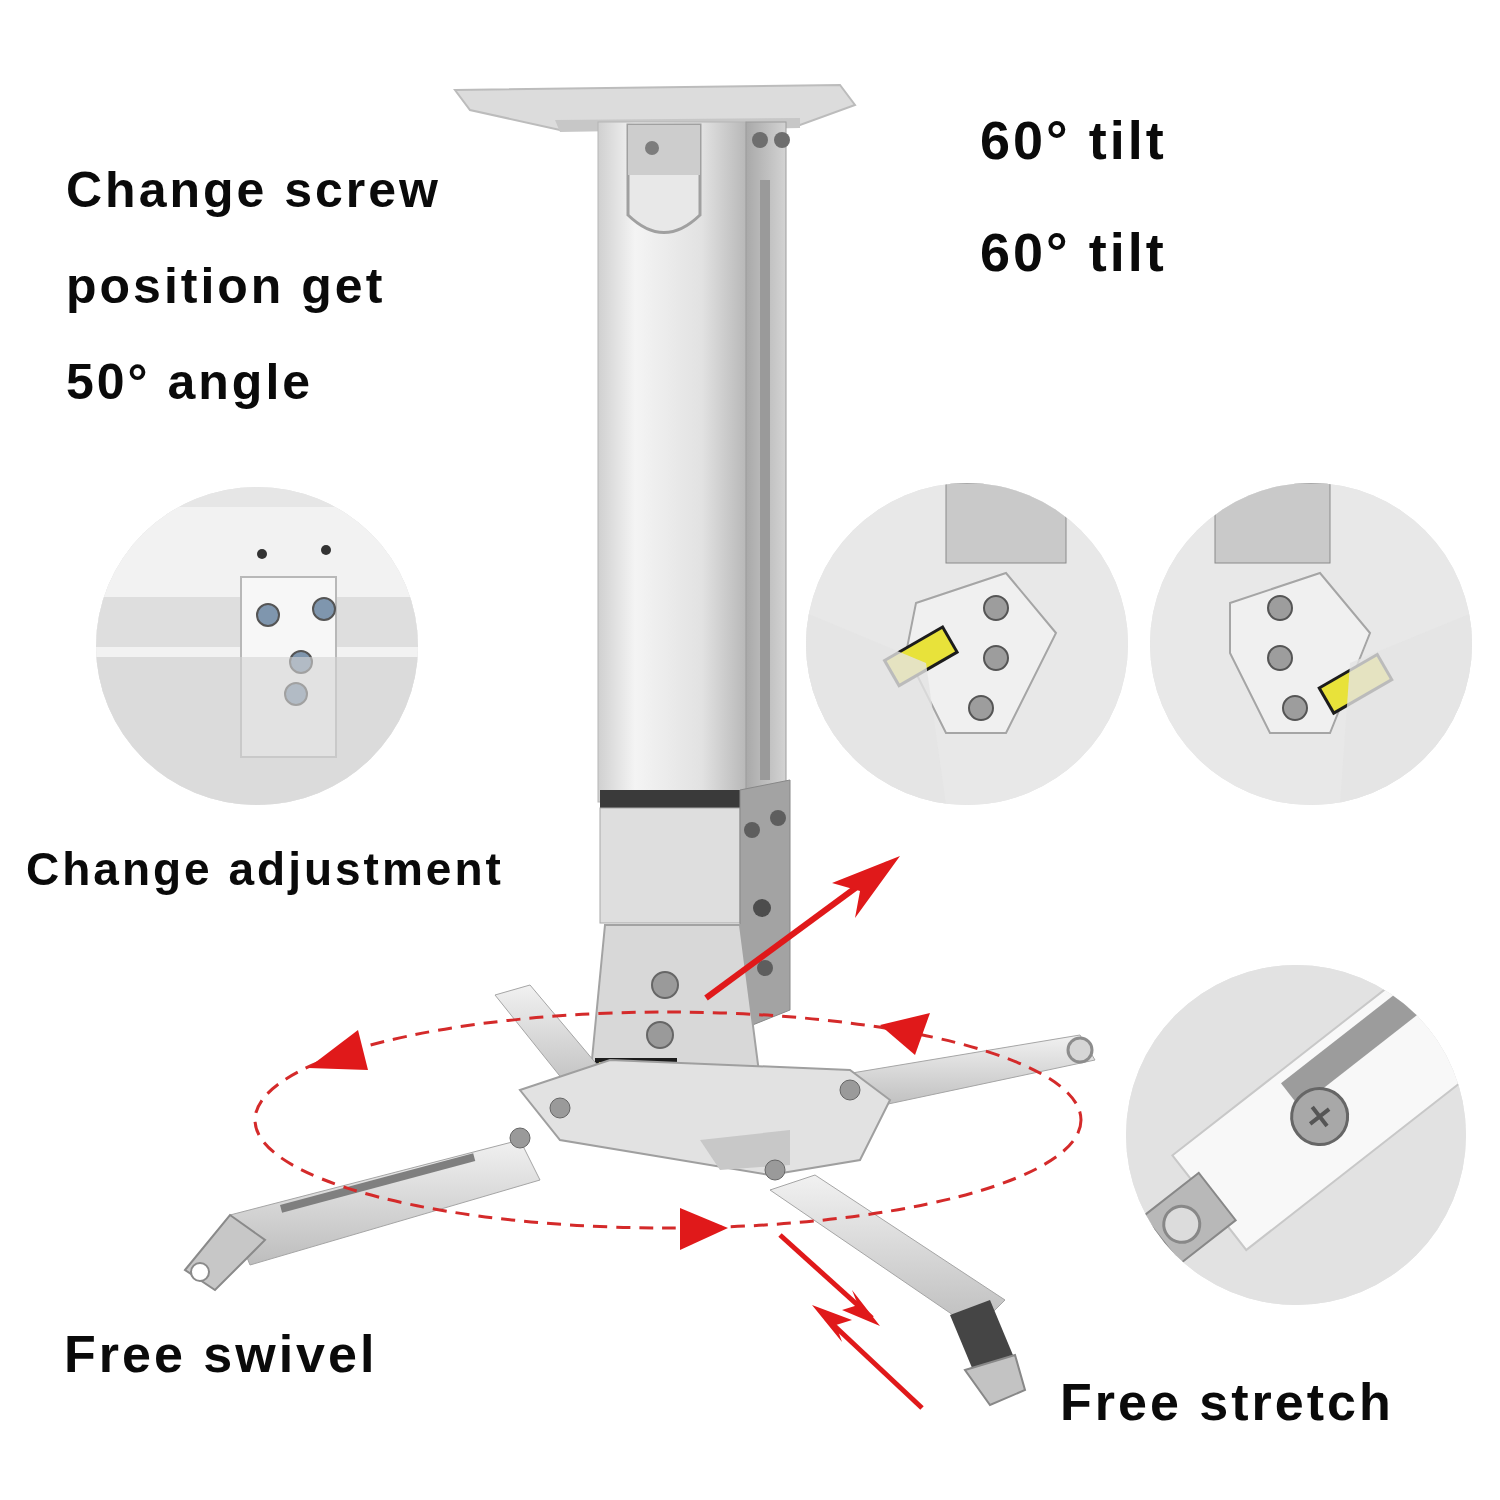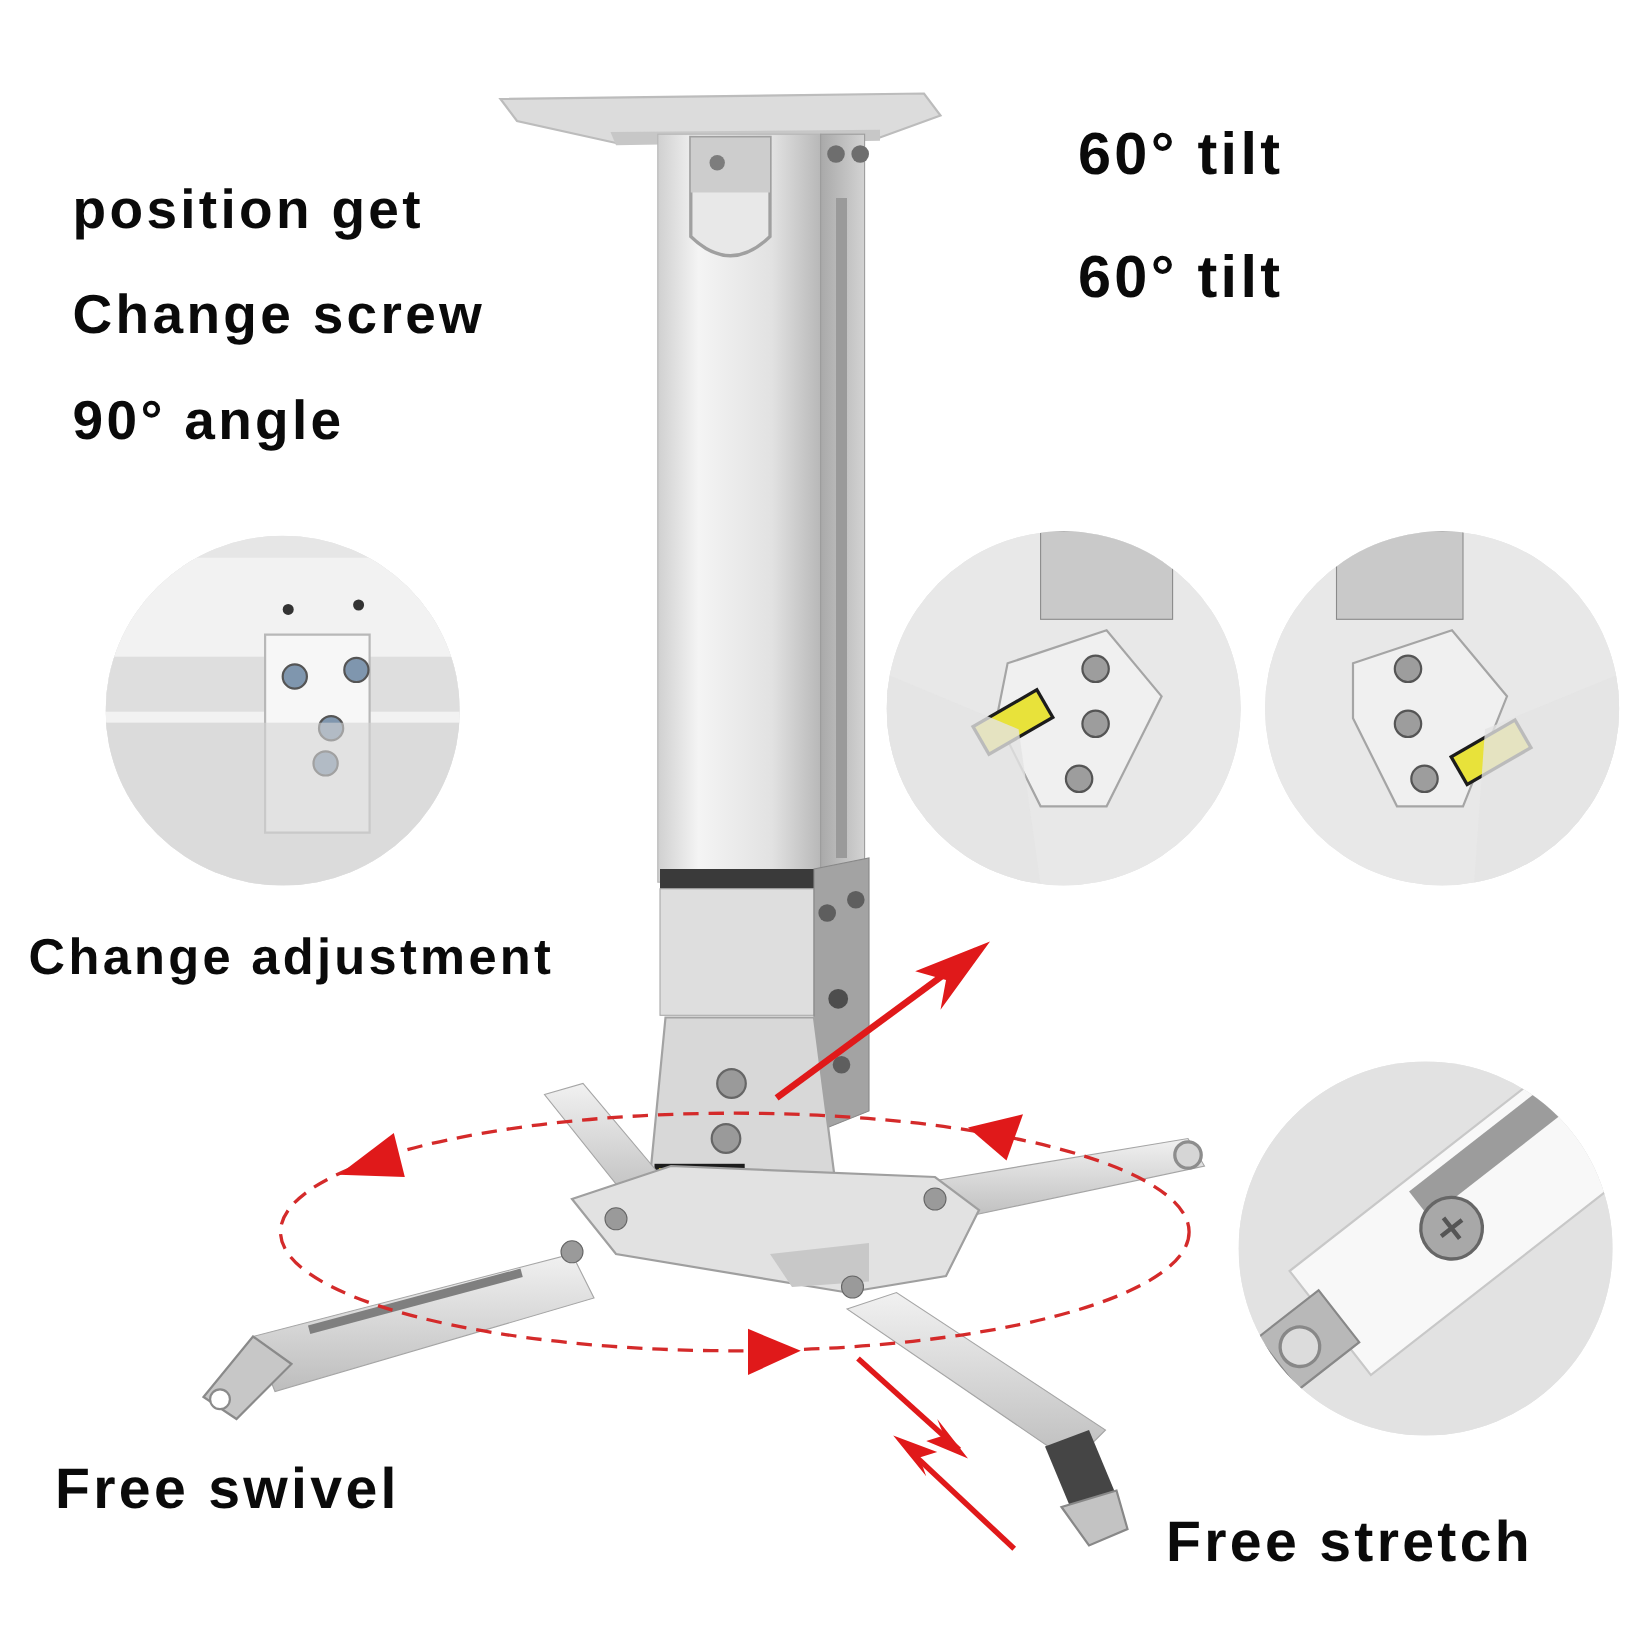--- a/index.html
+++ b/index.html
@@ -4,21 +4,21 @@
 <style>
   html, body { margin: 0; padding: 0; background: #ffffff; }
   body { width: 1500px; height: 1500px; position: relative; overflow: hidden;
          font-family: "Liberation Sans", sans-serif; }
   .label { position: absolute; color: #0a0a0a; font-weight: bold; letter-spacing: 3px;
            font-family: "Liberation Sans", sans-serif; white-space: nowrap; margin: 0; }
   .block-left { left: 66px; top: 142px; font-size: 50px; line-height: 96px; }
   .block-right { left: 980px; top: 100px; font-size: 54px; line-height: 80px; }
   .block-right .gap { height: 32px; }
   .angle-label { left: 26px; top: 842px; font-size: 46px; }
-  .swivel-label { left: 50px; top: 1324px; font-size: 52px; }
+  .swivel-label { left: 64px; top: 1324px; font-size: 52px; }
   .stretch-label { left: 1060px; top: 1372px; font-size: 52px; }
   .line { display: block; }
   svg.scene { position: absolute; left: 0; top: 0; }
   .detail { position: absolute; overflow: hidden; background: #e4e4e4; }
   .detail svg { width: 100%; height: 100%; display: block; }
 </style>
 </head>
 <body>
 
 <svg class="scene" width="1500" height="1500" viewBox="0 0 1500 1500">
@@ -173,23 +173,23 @@
       <rect x="190" y="120" width="170" height="30" fill="#9c9c9c"></rect>
       <circle cx="200" cy="170" r="28" fill="#a8a8a8" stroke="#666" stroke-width="3"></circle>
       <path d="M188 170 L212 170 M200 158 L200 182" stroke="#555" stroke-width="4"></path>
       <rect x="0" y="140" width="70" height="60" fill="#b8b8b8" stroke="#888" stroke-width="2"></rect>
       <circle cx="25" cy="170" r="18" fill="#dcdcdc" stroke="#888" stroke-width="3"></circle>
     </g>
   </svg>
 </div>
 
 <div class="label block-left">
+  <span class="line">Change screw</span>
   <span class="line">position get</span>
-  <span class="line">Change screw</span>
-  <span class="line">90° angle</span>
+  <span class="line">50° angle</span>
 </div>
 
 <div class="label block-right">
   <span class="line">60° tilt</span>
   <span class="line gap"></span>
   <span class="line">60° tilt</span>
 </div>
 
 <div class="label angle-label">Change adjustment</div>
 <div class="label swivel-label">Free swivel</div>

